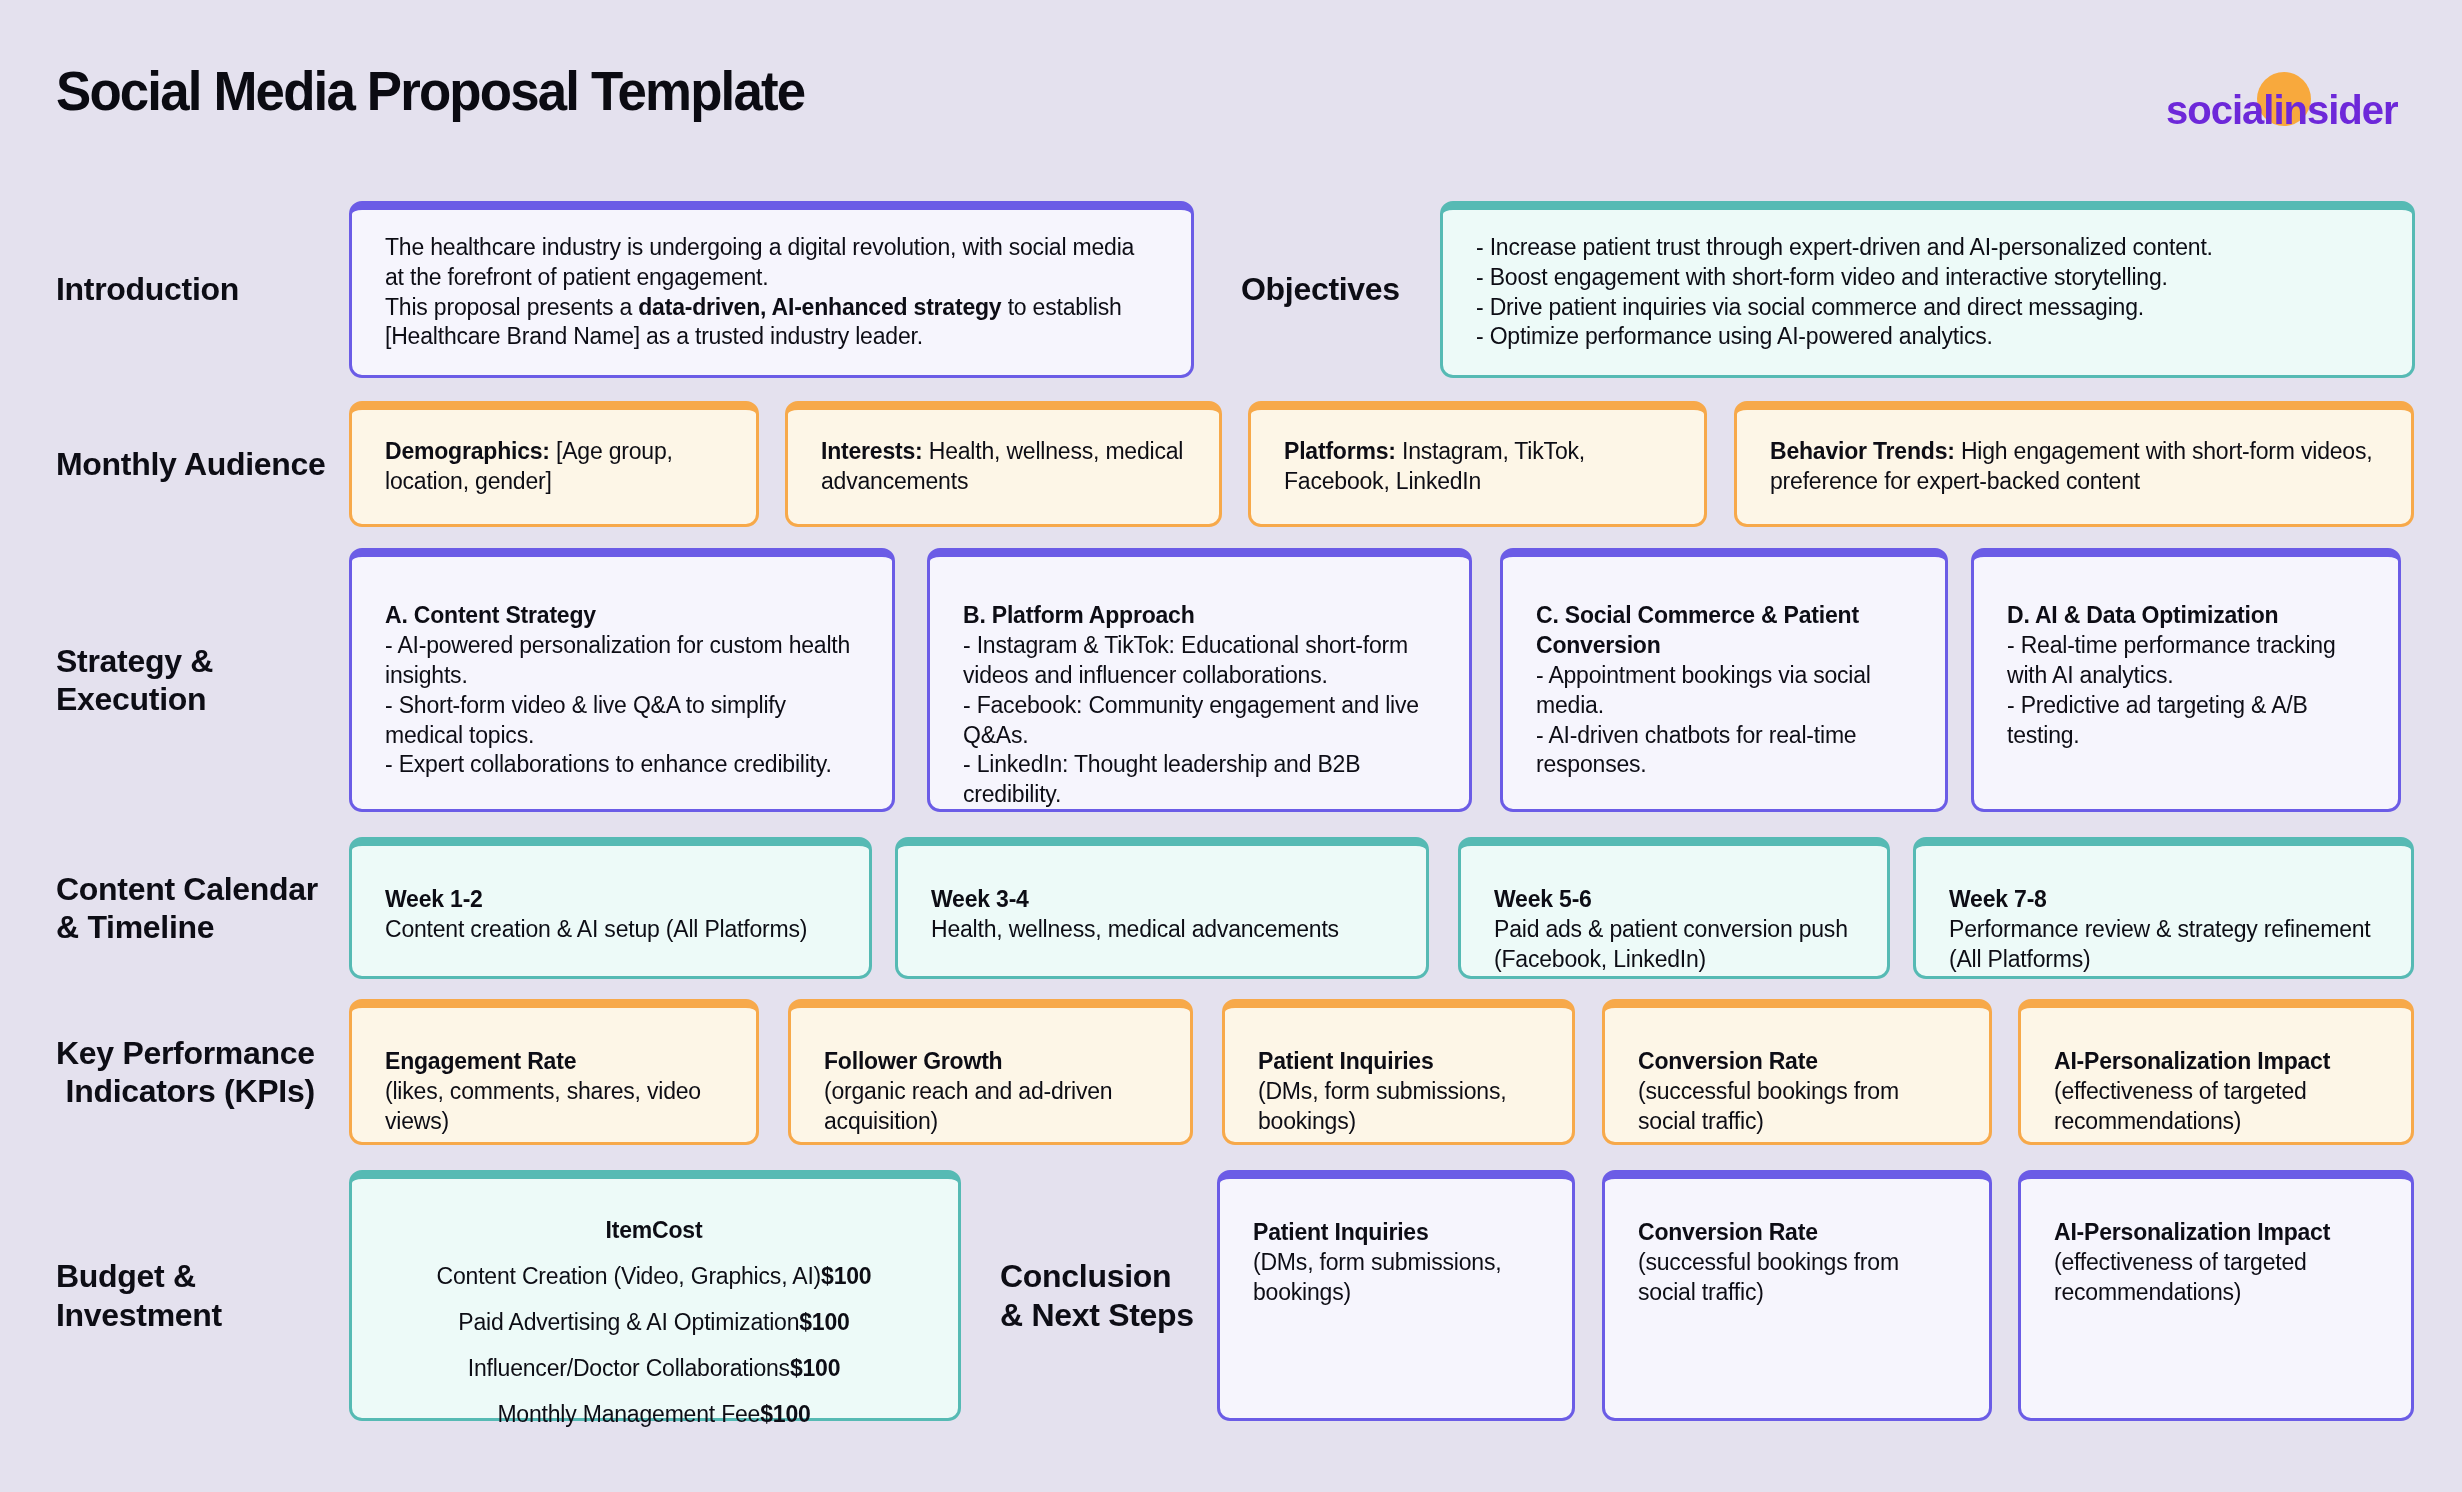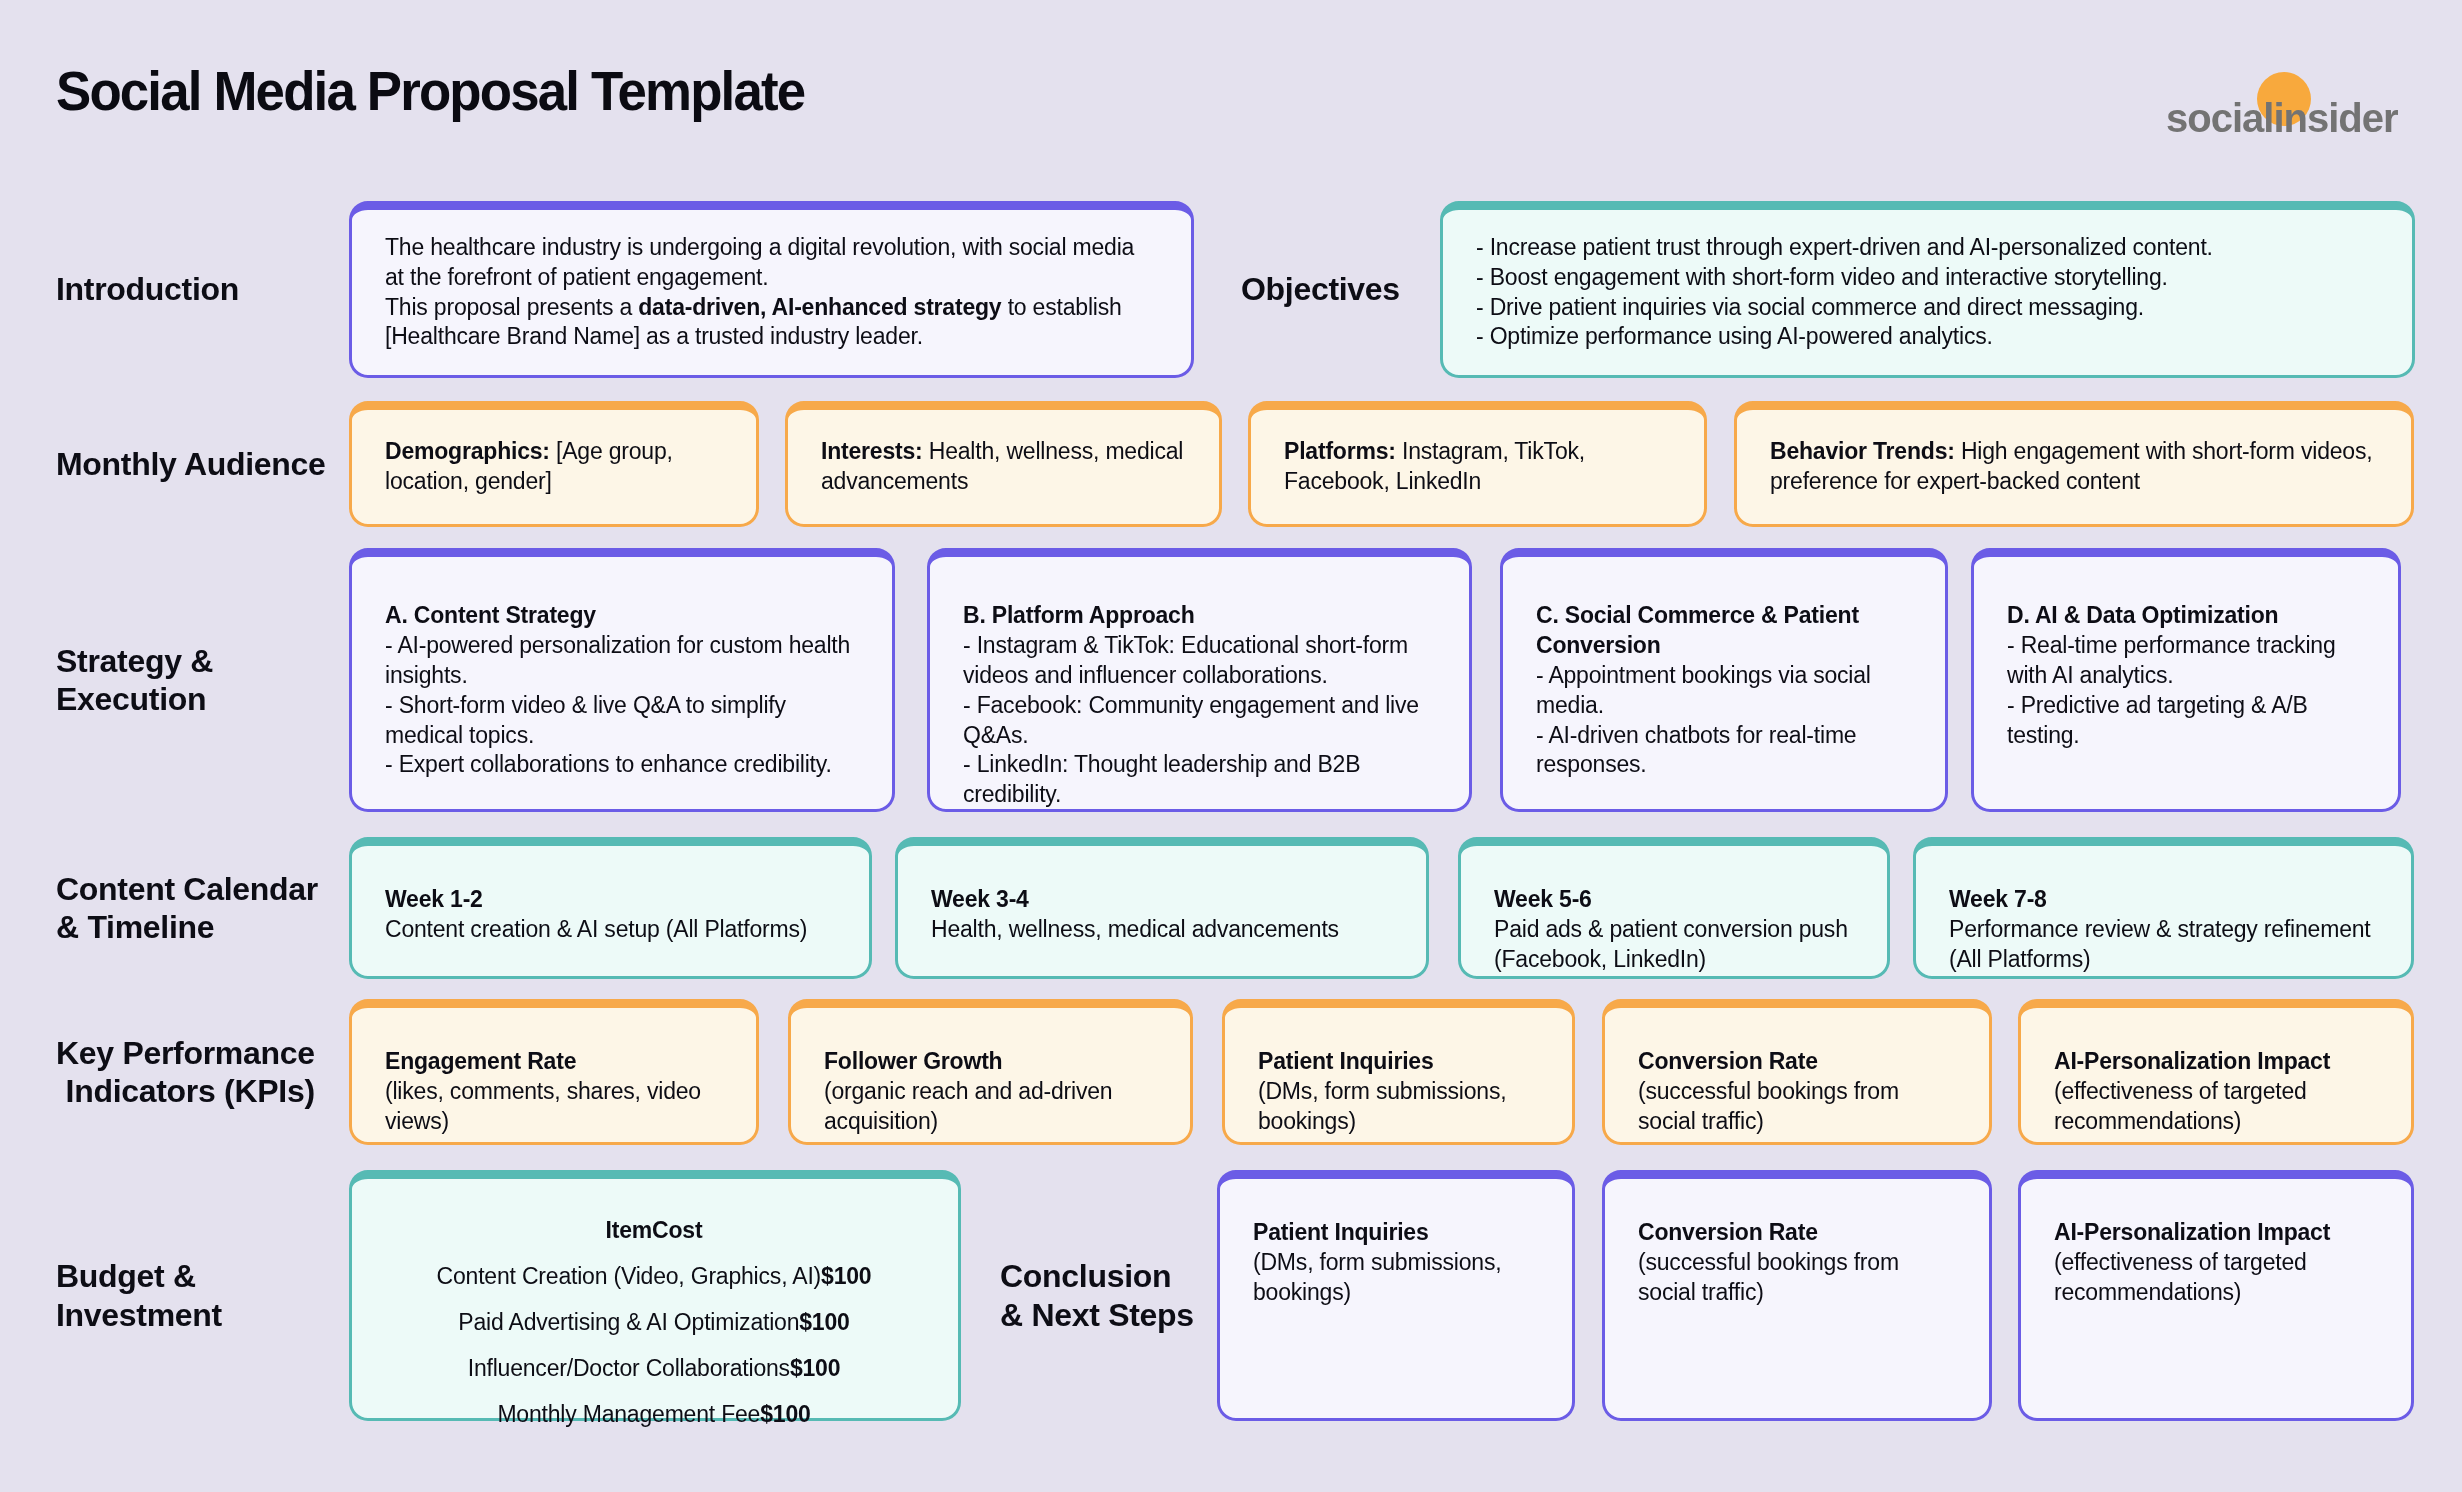--- a/index.html
+++ b/index.html
@@ -5,29 +5,29 @@
   html,body{margin:0;padding:0;background:#e4e1ee;}
   .page{position:relative;width:2462px;height:1493px;background:#e4e1ee;overflow:hidden;
         font-family:"Liberation Sans", sans-serif;color:#0d0d15;}
 
   .page-title{position:absolute;left:56px;top:59px;font-size:55px;font-weight:bold;
               letter-spacing:-1.9px;color:#0b0b12;transform:scaleX(.96);transform-origin:left center;white-space:nowrap;}
 
   
   .logo{position:absolute;left:2166px;top:64px;width:263px;height:83px;}
   .logo-circle{position:absolute;left:91px;top:7.7px;width:54px;height:54px;border-radius:50%;background:#f8a93d;}
-  .logo-text{position:absolute;left:0;top:32px;z-index:1;font-size:40px;font-weight:bold;
-             letter-spacing:-1px;color:#737373;white-space:nowrap;}
+  .logo-text{position:absolute;left:0;top:24px;z-index:1;font-size:40px;font-weight:bold;
+             letter-spacing:-1px;color:#6d28d9;white-space:nowrap;}
 
   
   .row-label{position:absolute;display:flex;flex-direction:column;justify-content:center;
              font-size:32px;font-weight:bold;line-height:1.2;color:#0d0d15;letter-spacing:-0.3px;}
 
   
-  .card{position:absolute;border-radius:19px;box-sizing:border-box;
+  .card{position:absolute;border-radius:13px;box-sizing:border-box;
         font-size:23px;line-height:1.3;letter-spacing:-0.2px;}
   .card.purple{border:3.2px solid #6b5ce6;border-top-width:9px;background:#f6f5fd;}
   .card.teal{border:3.2px solid #56bab4;border-top-width:9px;background:#edfaf8;}
   .card.orange{border:3.2px solid #f7a94a;border-top-width:9px;background:#fdf6e7;}
   .v-center{display:flex;flex-direction:column;justify-content:center;padding:0 33px;}
   .v-top{padding:33px 33px 19px 33px;}
   .v-top-sm{padding:28px 33px 13px 33px;}
   .card .b{font-weight:bold;}
   .card .title{font-weight:bold;margin-top:11px;}
   .intro-p{margin:0;}

